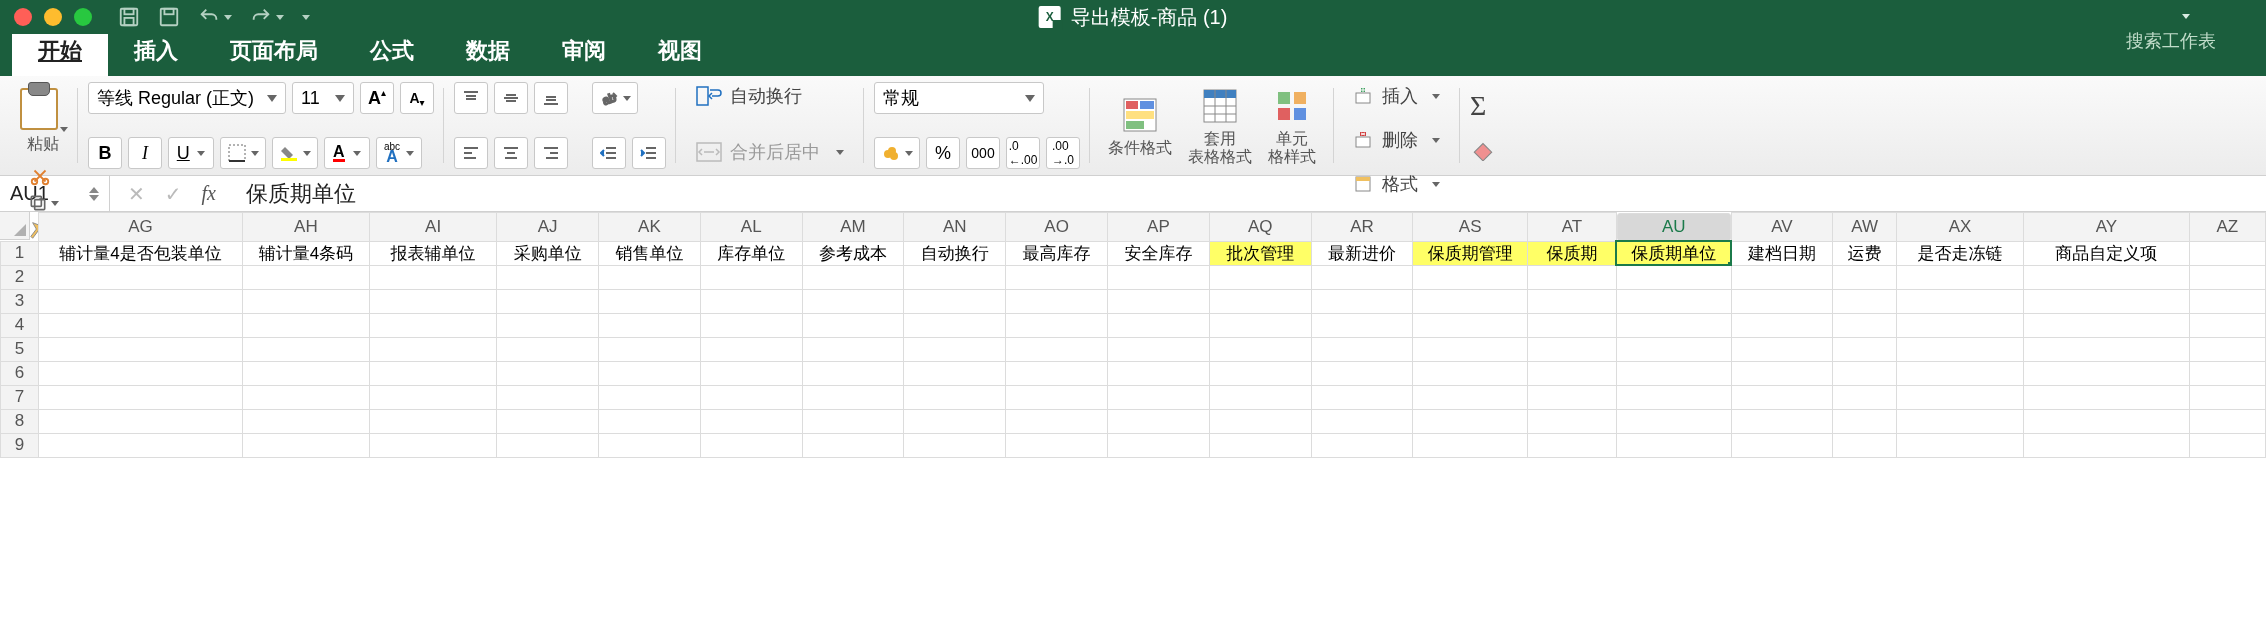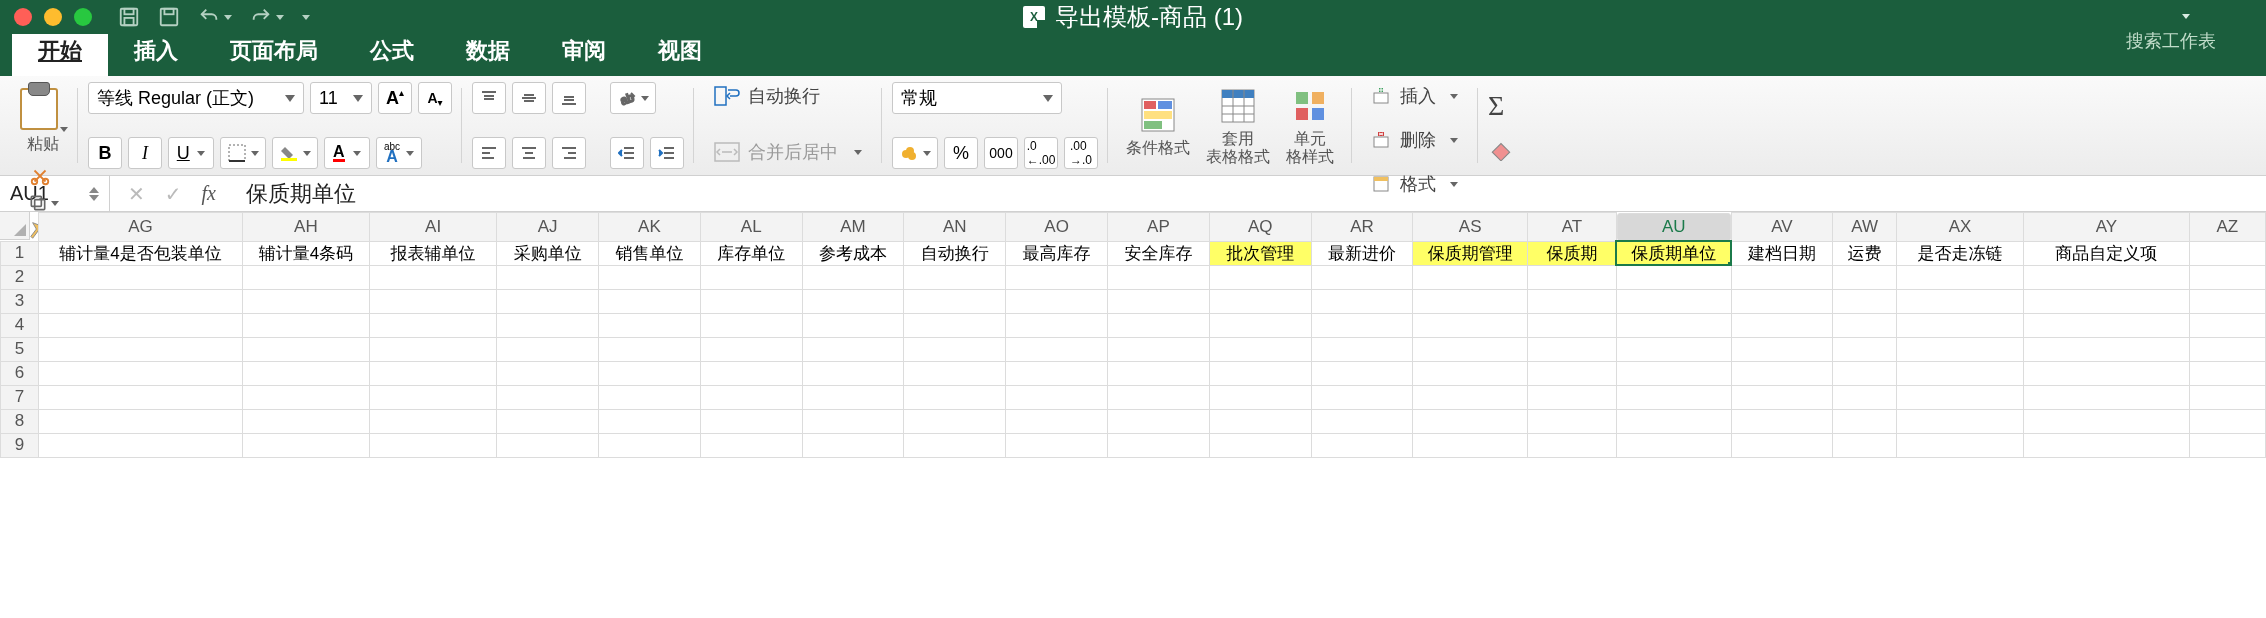--- a/index.html
+++ b/index.html
@@ -6,21 +6,21 @@
   body { background: #fff; width: 2266px; height: 618px; overflow: hidden; user-select: none; }
 
   
   .titlebar { height: 34px; background: #1b5e3d; display: flex; align-items: center; color: #fff; position: relative; }
   .traffic { display: flex; gap: 12px; margin-left: 14px; }
   .dot { width: 18px; height: 18px; border-radius: 50%; }
   .dot.red { background: #ff5f57; } .dot.yellow { background: #febc2e; } .dot.green { background: #28c840; }
   .qat { margin-left: 26px; display: flex; align-items: center; gap: 18px; color: #d9ece2; }
   .qat svg, .qat span { opacity: .9; }
   .qat-item { display:flex; align-items:center; gap:4px; cursor:pointer;}
-  .title-center { position:absolute; left:50%; transform:translateX(-50%); display:flex; align-items:center; gap:10px; font-size:24px; color:#fff; font-weight:400;}
+  .title-center { position:absolute; left:50%; transform:translateX(-50%); display:flex; align-items:center; gap:10px; font-size:20px; color:#fff; font-weight:400;}
   .title-icon { width:22px;height:22px;background:#fff;border-radius:2px;display:flex;align-items:center;justify-content:center;color:#1b5e3d;font-size:12px;font-weight:bold;position:relative;}
   .title-icon::before{content:"X";position:absolute;}
   .title-icon::after{content:"";position:absolute;right:-2px;bottom:-2px;width:10px;height:10px;background:#1b5e3d;}
   .search-area { margin-left:auto; margin-right:20px; display:flex; align-items:center; gap:12px; color:#d9ece2; font-size:18px;flex-direction:column;}
   .search-area svg{opacity:.8;}
   .search-input { background:transparent; border:none; color:#d9ece2; font-size:18px; outline:none; width:120px;}
   .search-input::placeholder{color:#c0dcc9;}
 
   
   .tabbar { height:42px; background:#1b5e3d; display:flex; align-items:flex-end; padding-left:12px; }
@@ -172,21 +172,21 @@
       <span>
           <svg width="26" height="22" viewBox="0 0 24 24" fill="#f0c060" stroke="#888" stroke-width="1">
             <path d="M4 4l8 3-2 6-6 8-2-2 6-8-4-7z"></path>
           </svg>
         </span>
     </div>
   </div>
 
   <div class="group">
     <div class="row">
-      <div class="sel" style="width:216px">
+      <div class="sel" style="width:198px">
         <span>等线 Regular (正文)</span>
           <span class="triangle"></span>
       </div>
       <div class="sel" style="width:62px">
         <span>11</span>
           <span class="triangle"></span>
       </div>
       <div class="sq-btn">
           <span style="font-size:18px;font-weight:bold">A</span>
           <span style="font-size:10px;position:relative;top:-6px">▴</span>

